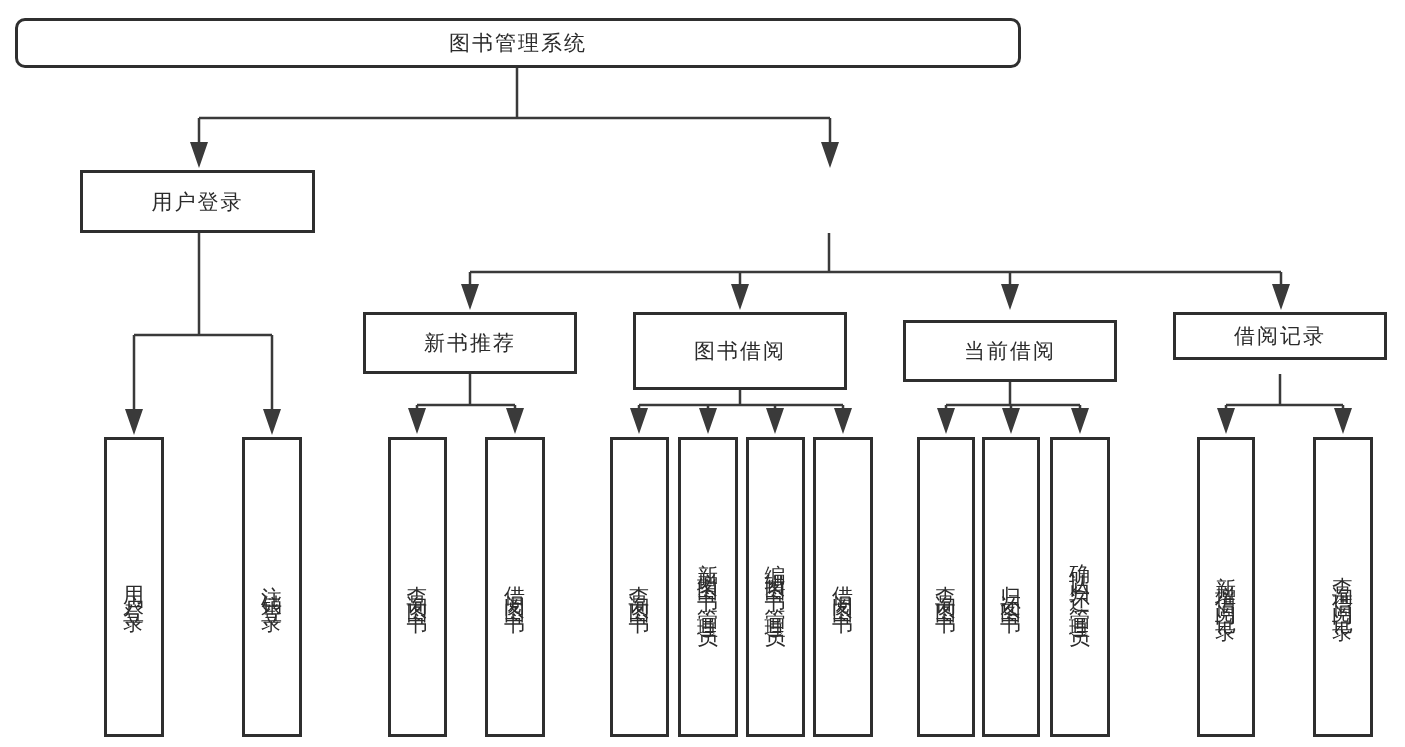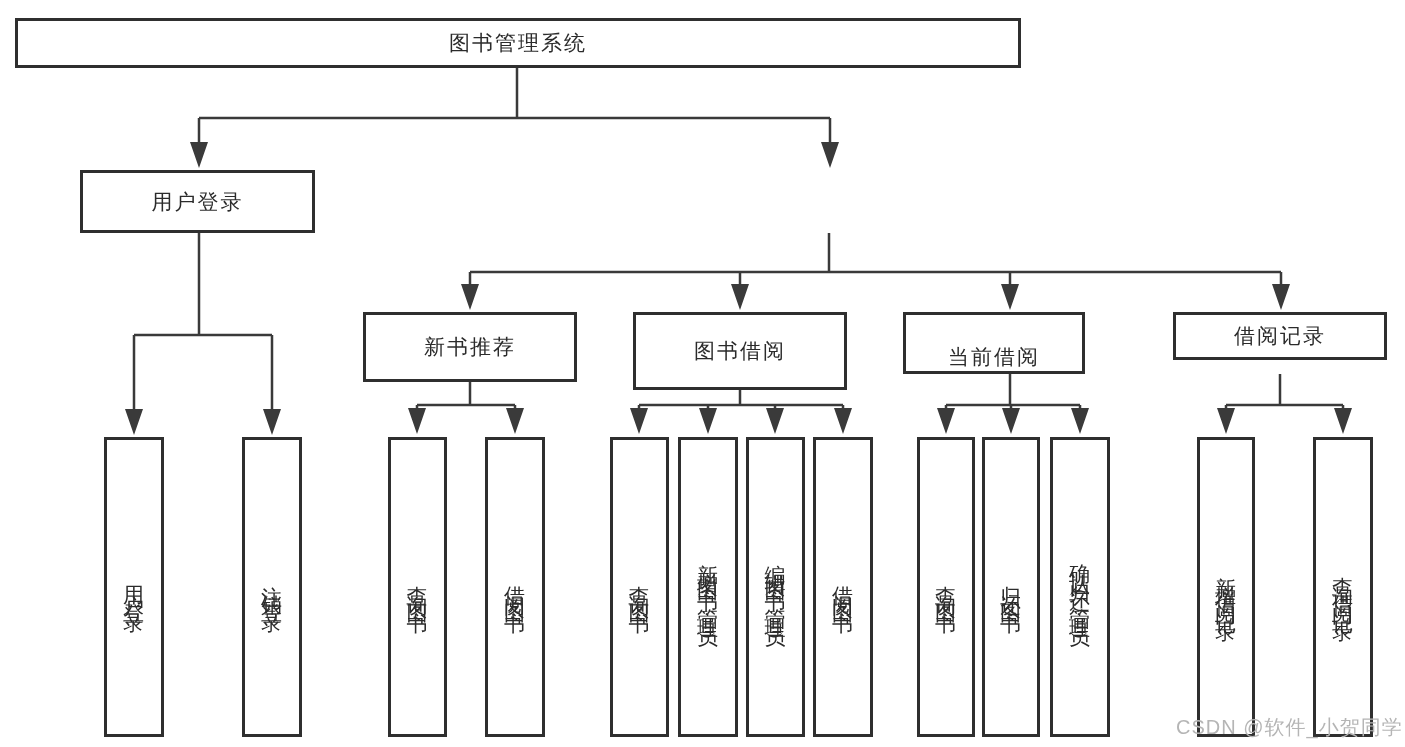--- a/index.html
+++ b/index.html
@@ -73,35 +73,35 @@
 
     <path fill="#3a3a3a" stroke="none" d="M199 168l-9 -26h18z M830 168l-9 -26h18z
              M134 435l-9 -26h18z M272 435l-9 -26h18z
              M470 310l-9 -26h18z M740 310l-9 -26h18z M1010 310l-9 -26h18z M1281 310l-9 -26h18z
              M417 434l-9 -26h18z M515 434l-9 -26h18z
              M639 434l-9 -26h18z M708 434l-9 -26h18z M775 434l-9 -26h18z M843 434l-9 -26h18z
              M946 434l-9 -26h18z M1011 434l-9 -26h18z M1080 434l-9 -26h18z
              M1226 434l-9 -26h18z M1343 434l-9 -26h18z"></path>
   </svg>
 
-  <div class="box" style="left:15px; top:18px; width:1006px; height:50px;">
+  <div class="box" style="left:15px; top:18px; width:1006px; height:50px;border-radius:10px;">
     <span class="h-label">图书管理系统</span>
   </div>
 
   <div class="box" style="left:80px; top:170px; width:235px; height:63px;">
     <span class="h-label">用户登录</span>
   </div>
 
-  <div class="box" style="left:363px; top:312px; width:214px; height:70px;">
+  <div class="box" style="left:363px; top:312px; width:214px; height:62px;">
     <span class="h-label">新书推荐</span>
   </div>
   <div class="box" style="left:633px; top:312px; width:214px; height:78px;">
     <span class="h-label">图书借阅</span>
   </div>
-  <div class="box" style="left:903px; top:312px; width:182px; height:62px;align-items:flex-end;">
+  <div class="box" style="left:903px; top:320px; width:214px; height:62px;">
     <span class="h-label">当前借阅</span>
   </div>
   <div class="box" style="left:1173px; top:312px; width:214px; height:48px;">
     <span class="h-label">借阅记录</span>
   </div>
 
   <div class="box leaf" style="left:104px; top:437px; width:60px; height:300px;">
     <span class="v-label">用户登录</span>
   </div>
   <div class="box leaf" style="left:242px; top:437px; width:60px; height:300px;">
@@ -138,15 +138,14 @@
     <span class="v-label">确认归还（管理员）</span>
   </div>
 
   <div class="box leaf" style="left:1197px; top:437px; width:58px; height:300px;">
     <span class="v-label">新增借阅记录</span>
   </div>
   <div class="box leaf" style="left:1313px; top:437px; width:60px; height:300px;">
     <span class="v-label">查询借阅记录</span>
   </div>
 
-  <div id="watermark">CSDN @软件_小贺同学</div>
 
 </div>
 
 </body></html>

